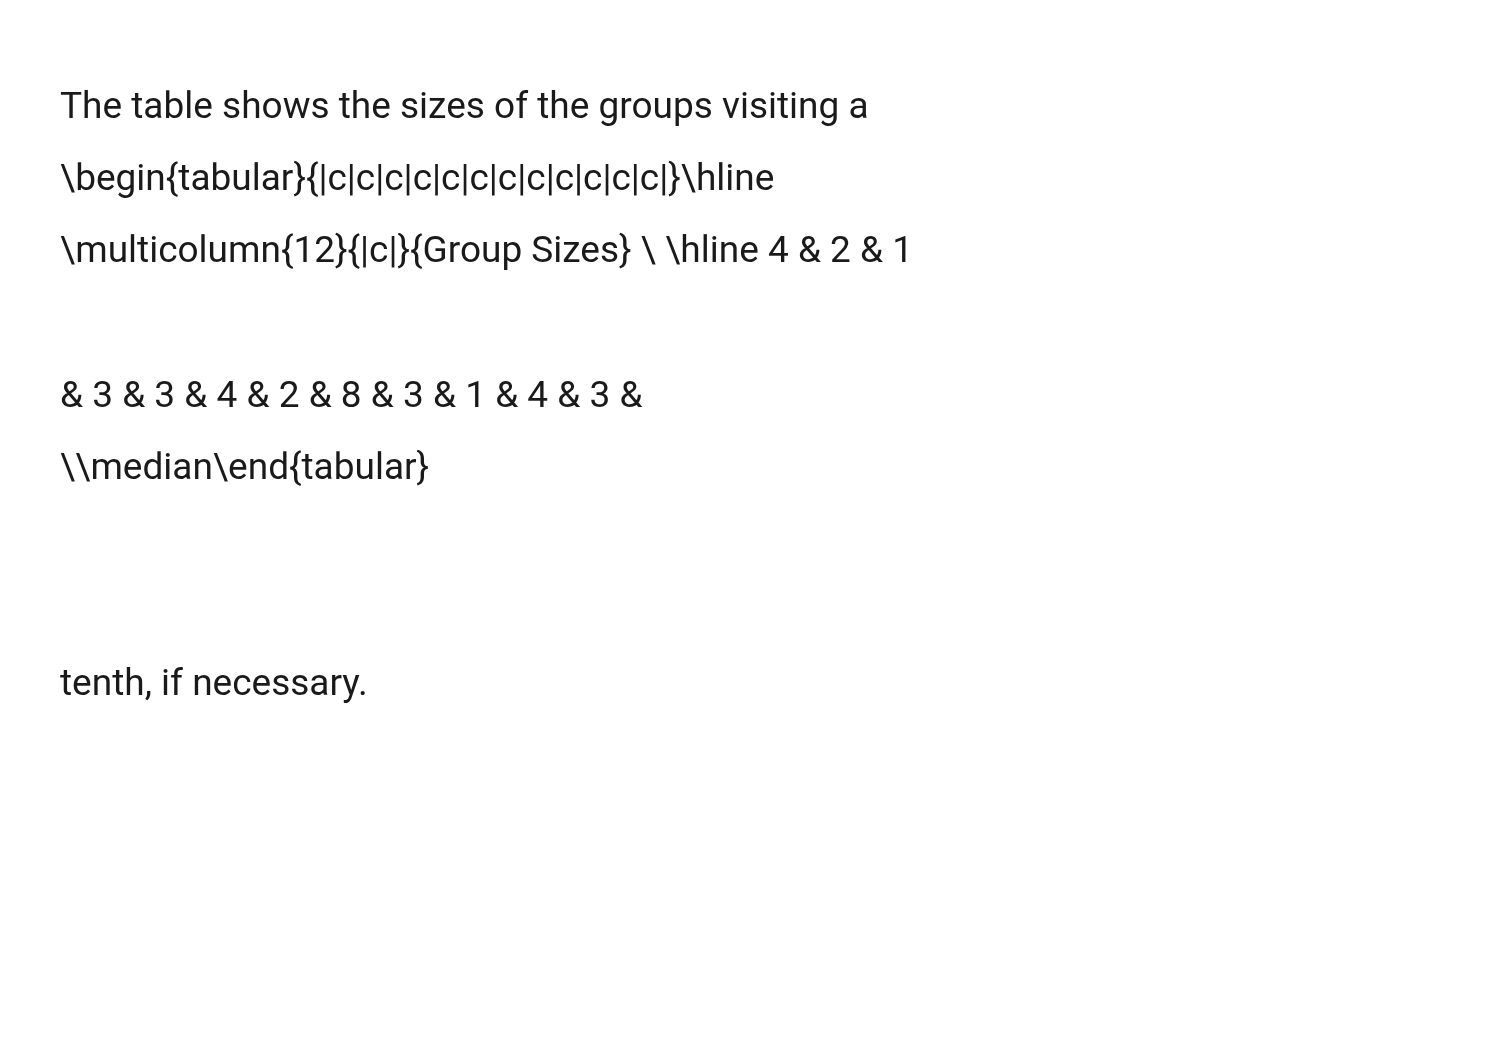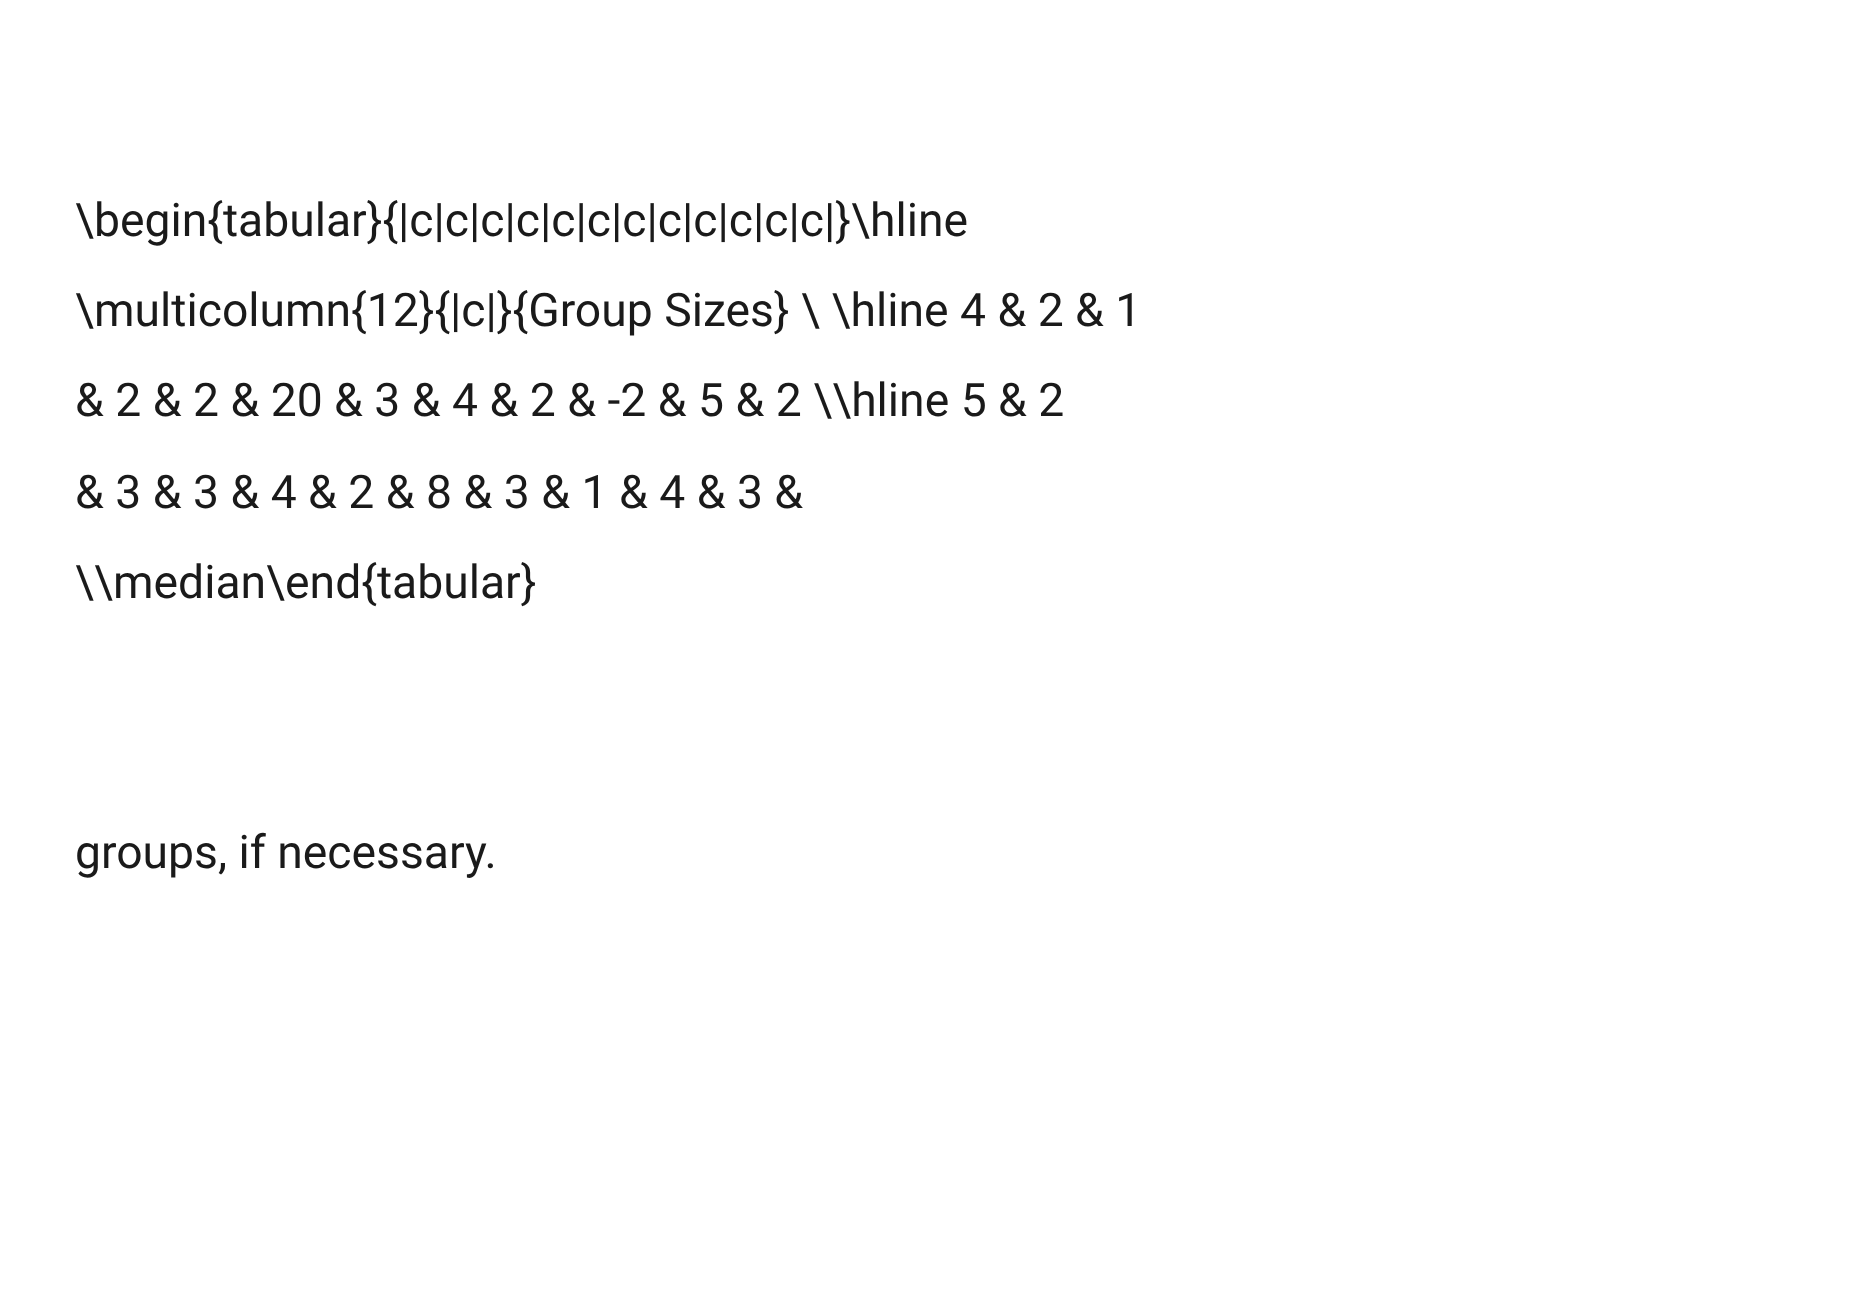--- a/index.html
+++ b/index.html
@@ -23,27 +23,27 @@
     .paragraph {
       word-wrap: break-word;
       overflow-wrap: break-word;
     }
   </style>
 </head>
 <body>
 
 <div class="content">
   <div class="paragraph">
-    <br>
+    <span>The table shows the sizes of the groups visiting a</span><br>
   </div>
   <div class="paragraph">
     <span>\begin{tabular}{|c|c|c|c|c|c|c|c|c|c|c|c|}\hline</span><br>
     <span>\multicolumn{12}{|c|}{Group Sizes} \ \hline 4 &amp; 2 &amp; 1</span><br>
-    <span>&amp; 2 &amp; 2 &amp; 20 &amp; 3 &amp; 4 &amp; 2 &amp; -2 &amp; 5 &amp; 2 \\hline 5 &amp; 2</span><br>
+    <br>
     <span>&amp; 3 &amp; 3 &amp; 4 &amp; 2 &amp; 8 &amp; 3 &amp; 1 &amp; 4 &amp; 3 &amp;</span><br>
     <span>\\median\end{tabular}</span>
   </div>
   <div class="paragraph">
     <br>
     <br>
-    <span>groups, if necessary.</span>
+    <span>tenth, if necessary.</span>
   </div>
 </div>
 
 </body></html>

